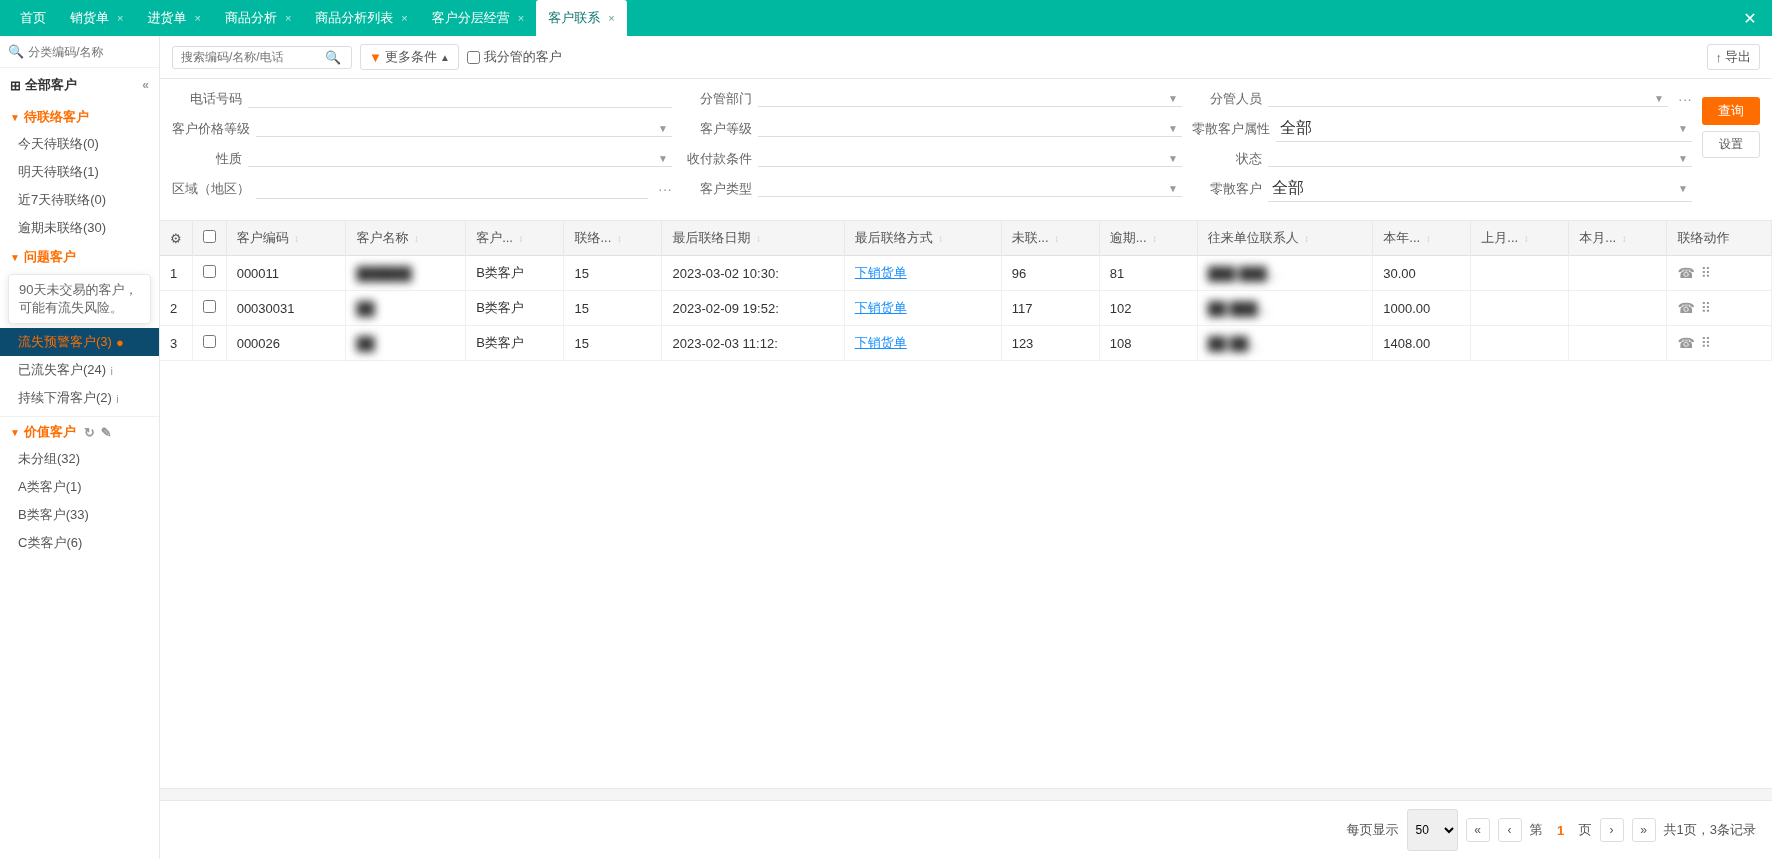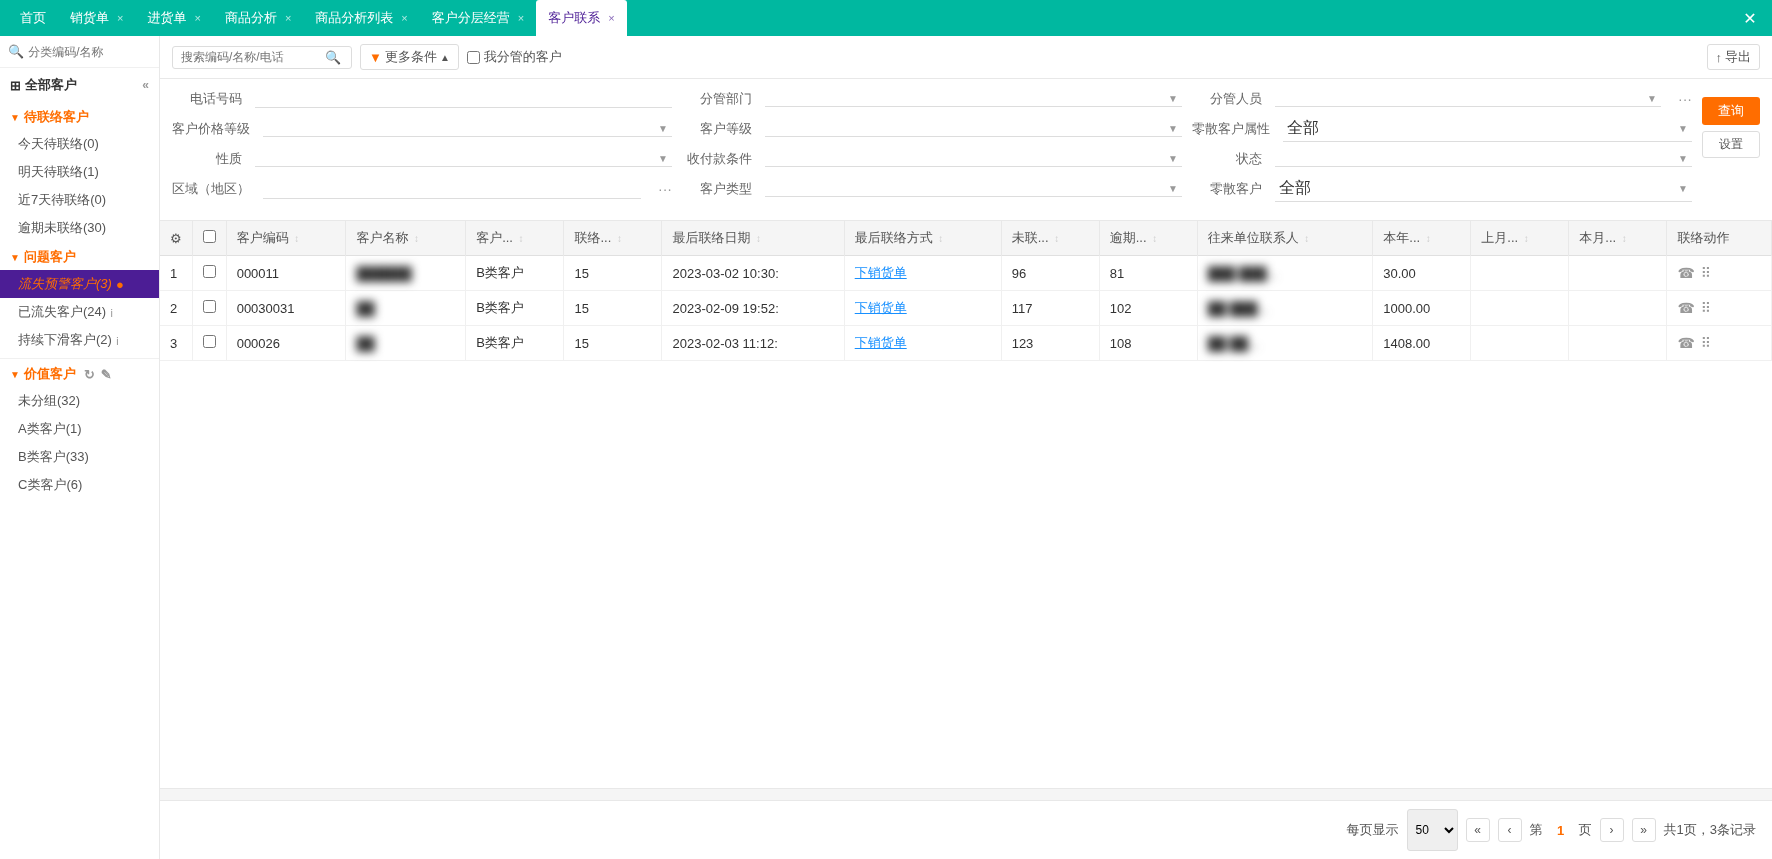--- a/index.html
+++ b/index.html
@@ -21,21 +21,21 @@
       cursor: pointer;
       color: #fff;
       font-size: 13px;
       display: flex;
       align-items: center;
       gap: 4px;
       white-space: nowrap;
     }
     .top-nav .nav-item.active {
       background: #fff;
-      color: #4c1d95;
+      color: #0f766e;
       border-radius: 3px 3px 0 0;
     }
     .top-nav .nav-item .close-x {
       font-size: 11px;
       opacity: 0.7;
       margin-left: 4px;
     }
     .top-nav .spacer { flex: 1; }
     .top-nav .close-btn {
       width: 28px;
@@ -114,22 +114,21 @@
       font-size: 12px;
       color: #555;
       cursor: pointer;
       display: flex;
       align-items: center;
       gap: 2px;
       text-align: right;
     }
     .sidebar-item.active {
       color: #ff6d00;
-      background: #4c1d95;
-      font-style: italic;
+      background: #0c4a6e;
     }
 
     .sidebar-tooltip {
       background: #fff;
       border: 1px solid #e8e8e8;
       border-radius: 4px;
       padding: 6px 10px;
       font-size: 11px;
       color: #666;
       margin: 4px 8px;
@@ -212,21 +211,21 @@
     }
     .adv-filter-row {
       display: grid;
       grid-template-columns: 1fr 1fr 1fr;
       gap: 10px;
       margin-bottom: 8px;
     }
     .filter-field {
       display: flex;
       align-items: center;
-      gap: 13px;
+      gap: 6px;
       font-size: 12px;
     }
     .filter-field label {
       color: #666;
       white-space: nowrap;
       min-width: 70px;
       text-align: right;
     }
     .filter-field .input-wrap {
       flex: 1;
@@ -438,20 +437,23 @@
     <div class="sidebar-item">
       <span>近7天待联络(0)</span>
     </div>
     <div class="sidebar-item">
       <span>逾期未联络(30)</span>
     </div>
 
     <div class="sidebar-section-title">
       <span class="arrow">▼</span>
       <span>问题客户</span>
+    </div>
+    <div class="sidebar-tooltip">
+      <span>90天未交易的客户，可能有流失风险。</span>
     </div>
     <div class="sidebar-item active">
       <span>流失预警客户(3)</span>
       <span style="color:#ff6d00;margin-left:2px;">●</span>
     </div>
     <div class="sidebar-item">
       <span>已流失客户(24)</span>
       <span style="color:#999;font-size:11px;margin-left:2px;">ℹ</span>
     </div>
     <div class="sidebar-item">

